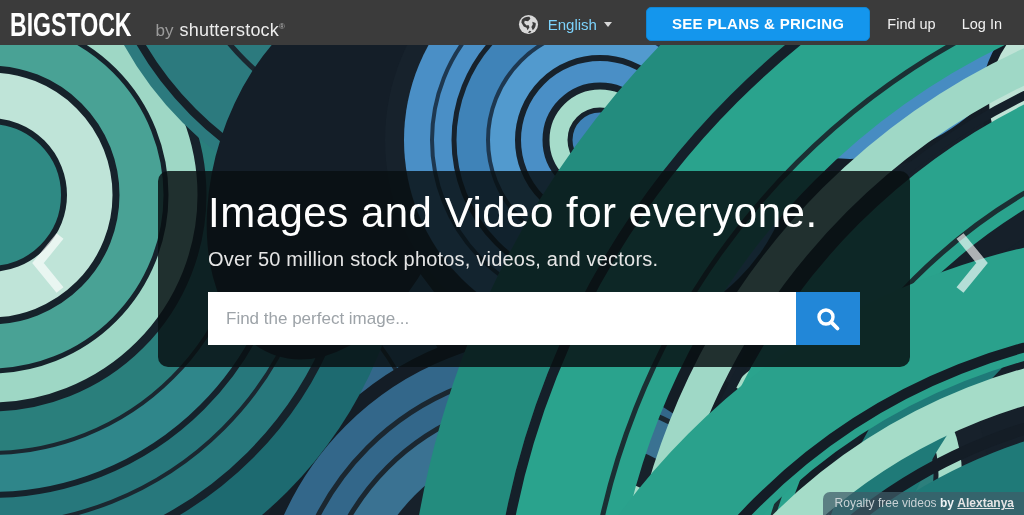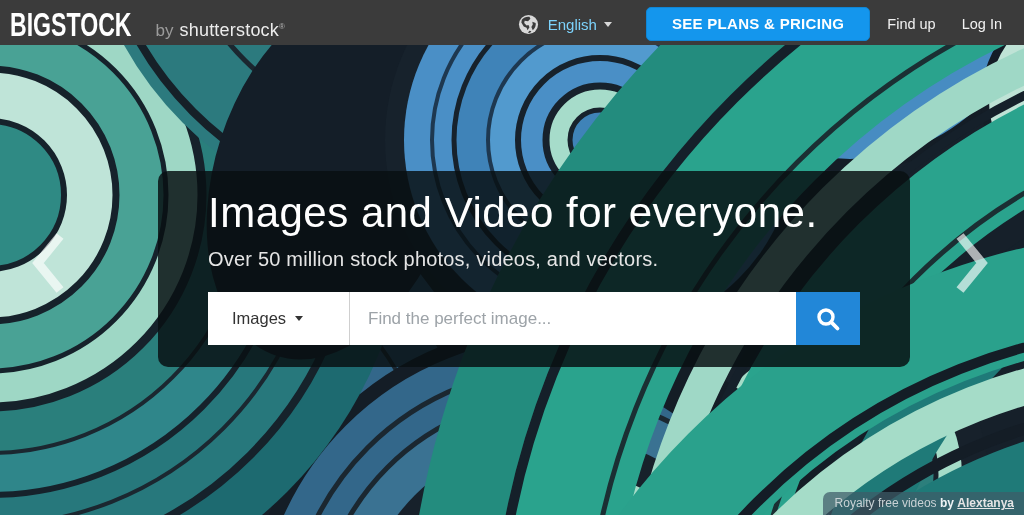--- a/index.html
+++ b/index.html
@@ -231,24 +231,20 @@
     <svg width="36" height="64" viewBox="0 0 36 64">
       <polyline points="6,5 28,32 6,59" fill="none" stroke="rgba(255,255,255,0.65)" stroke-width="9"></polyline>
     </svg>
   </button>
 
   <div class="hero-panel">
     <h1 class="hero-title">Images and Video for everyone.</h1>
     <p class="hero-subtitle">Over 50 million stock photos, videos, and vectors.</p>
 
     <div class="search-bar">
-      <div class="search-category">
-        <span class="search-category-label">Images</span>
-        <span class="caret"></span>
-      </div>
       <input class="search-input" type="text" placeholder="Find the perfect image..." style="">
       <button class="search-btn">
         <svg width="26" height="26" viewBox="0 0 26 26">
           <circle cx="11" cy="11" r="7" fill="none" stroke="#ffffff" stroke-width="3.4"></circle>
           <line x1="16.2" y1="16.2" x2="22.5" y2="22.5" stroke="#ffffff" stroke-width="3.8" stroke-linecap="round"></line>
         </svg>
       </button>
     </div>
   </div>
 

